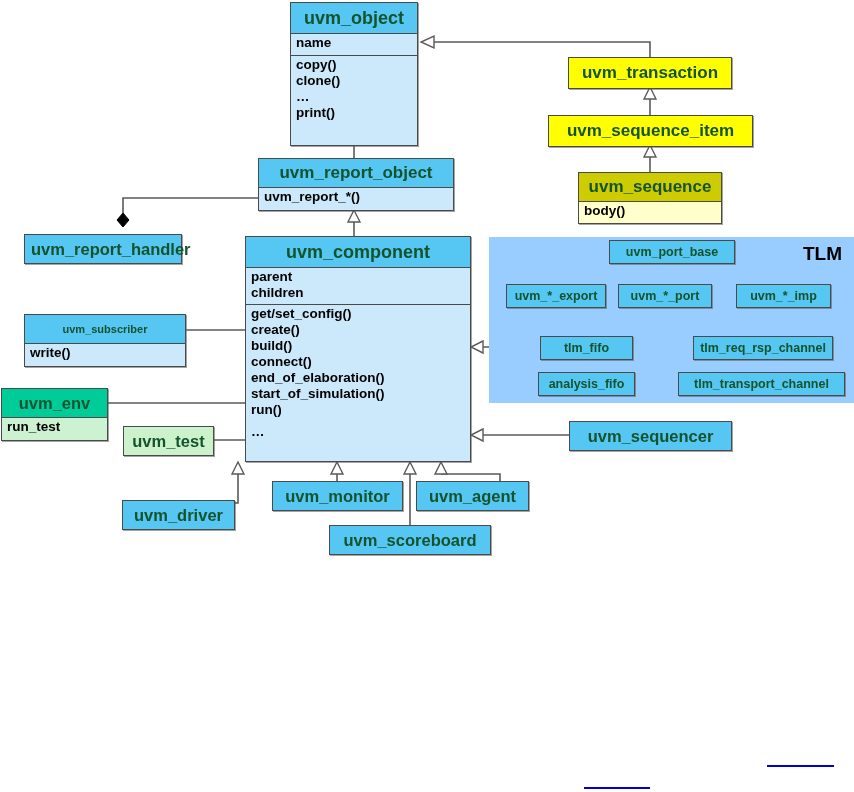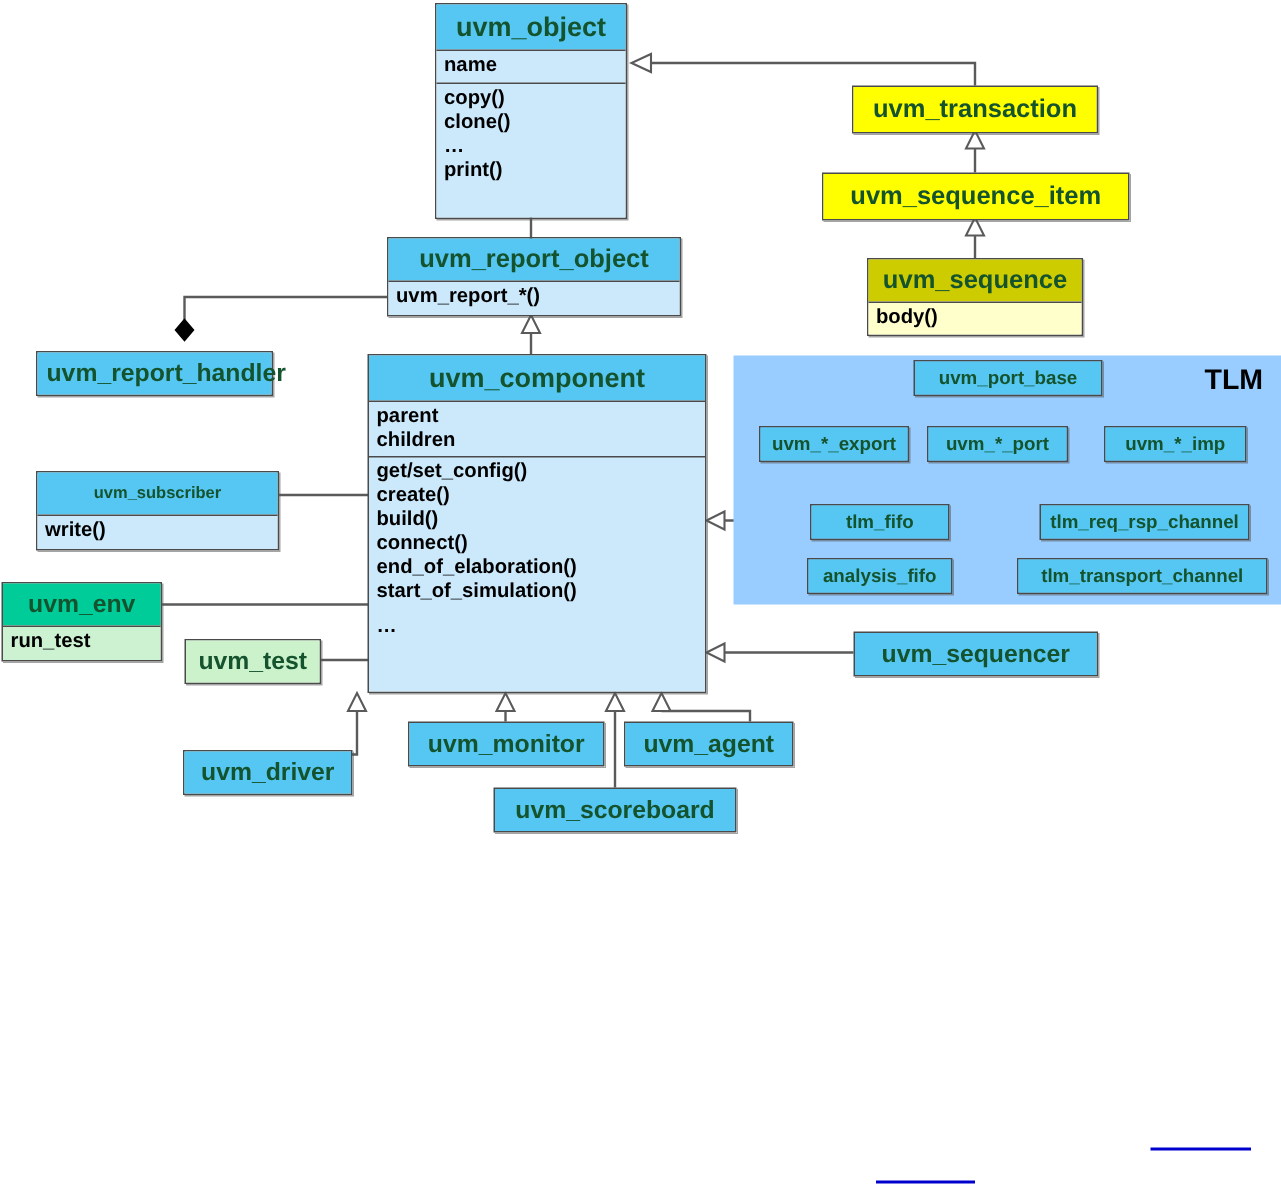--- a/index.html
+++ b/index.html
@@ -228,20 +228,21 @@
       <div>parent</div>
       <div>children</div>
     </div>
     <div class="sec" style="font-size:13.5px; height:157px;">
       <div>get/set_config()</div>
       <div>create()</div>
       <div>build()</div>
       <div>connect()</div>
       <div>end_of_elaboration()</div>
       <div>start_of_simulation()</div>
+      <div>run()</div>
       <div style="padding-top:7px;">…</div>
     </div>
   </div>
 
   <div class="node blue" style="left:24px; top:314px; width:162px;">
     <div class="hdr" style="font-size:11px; height:28px; line-height:24px;">uvm_subscriber</div>
     <div class="sec" style="font-size:13.5px; height:23px;">
       <div>write()</div>
     </div>
   </div>

